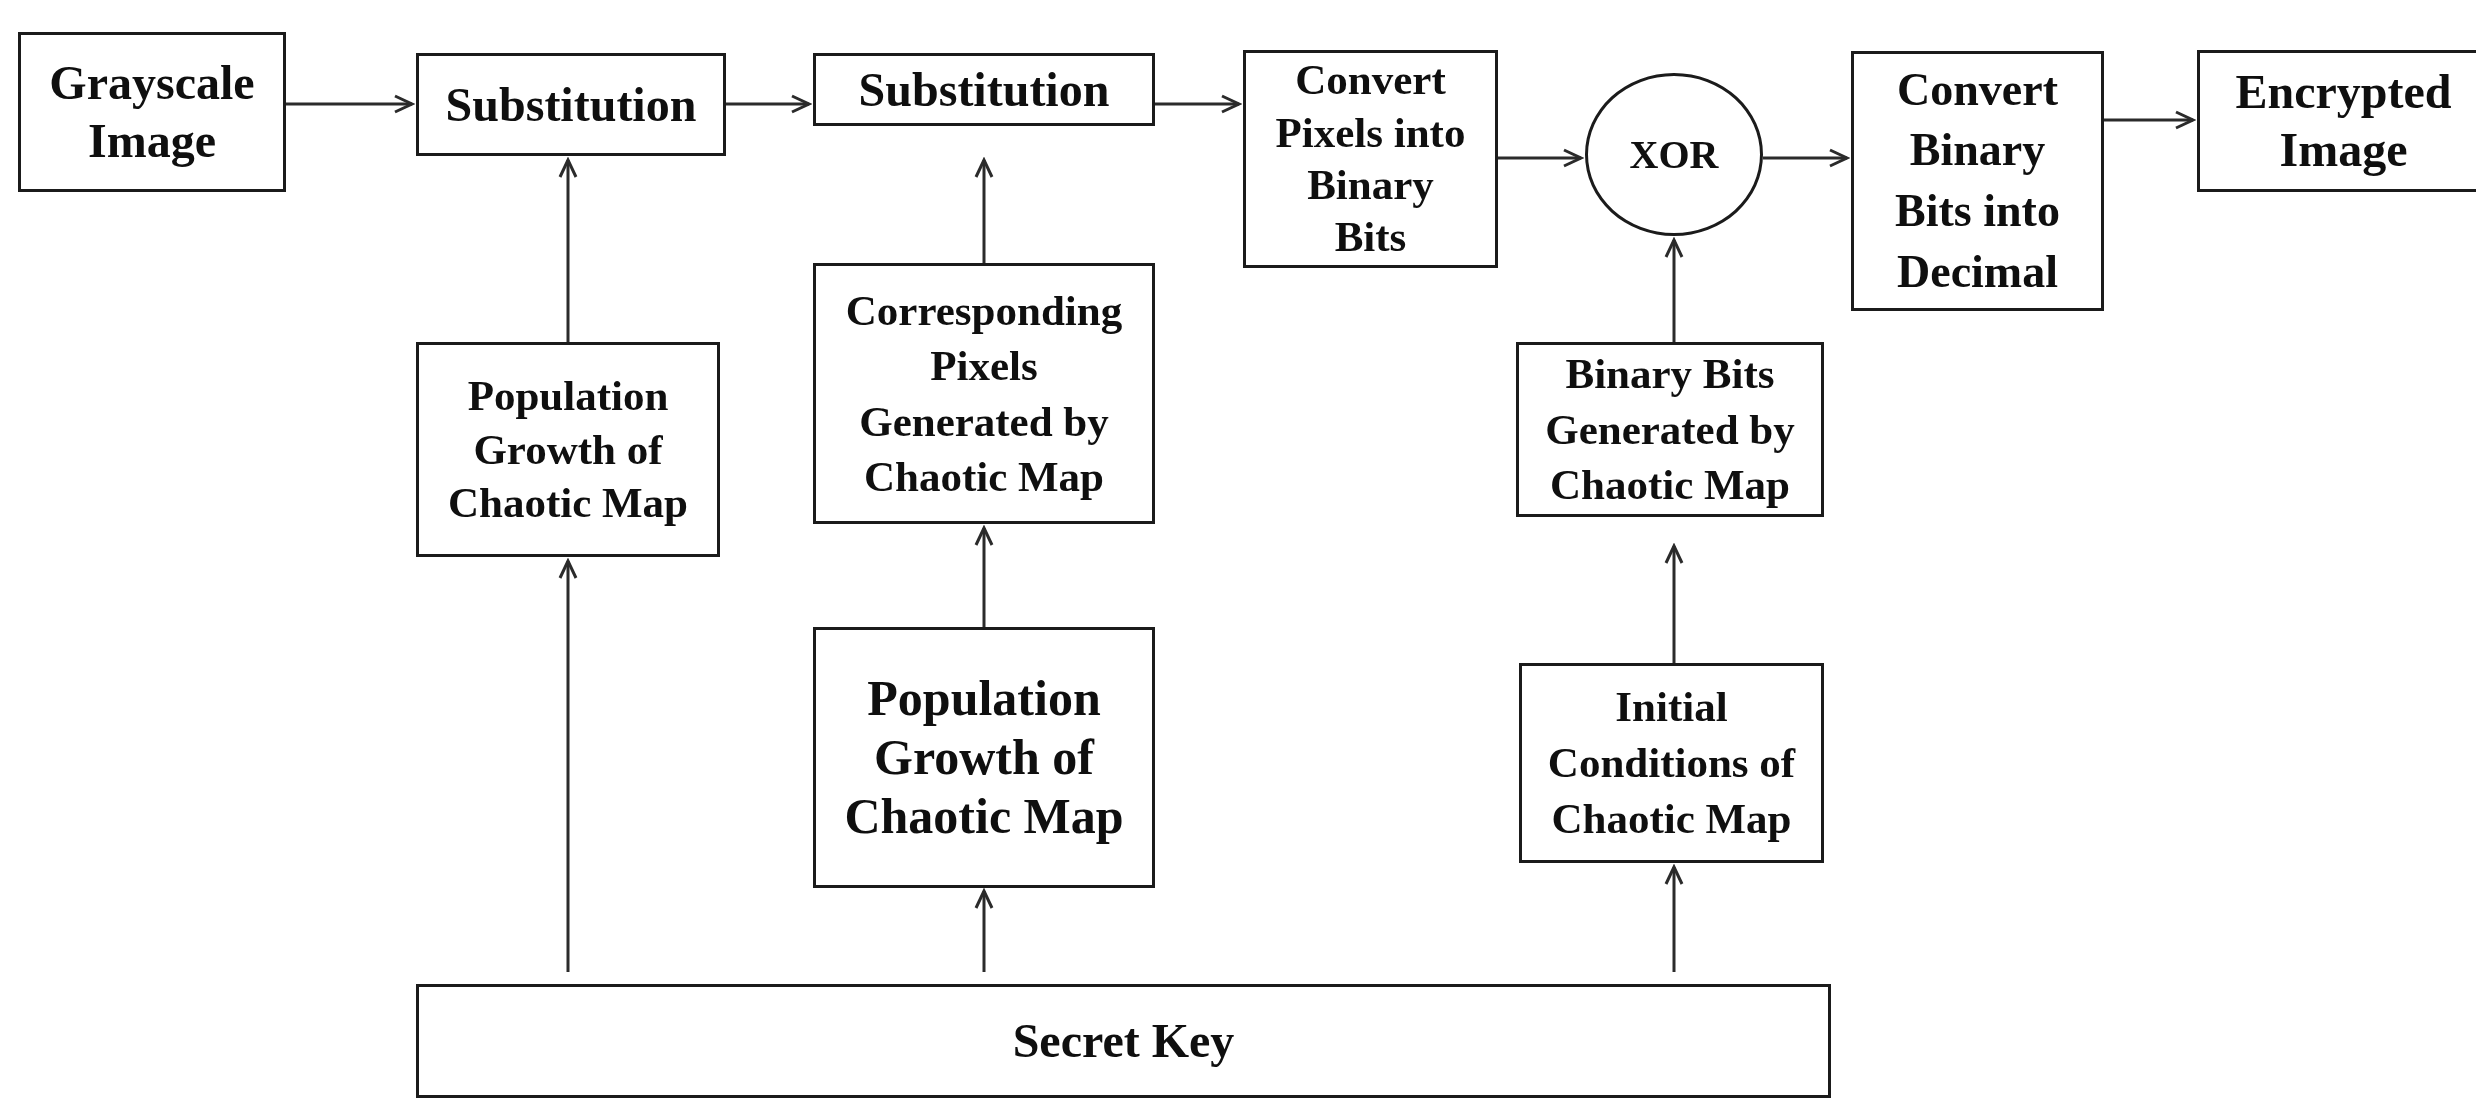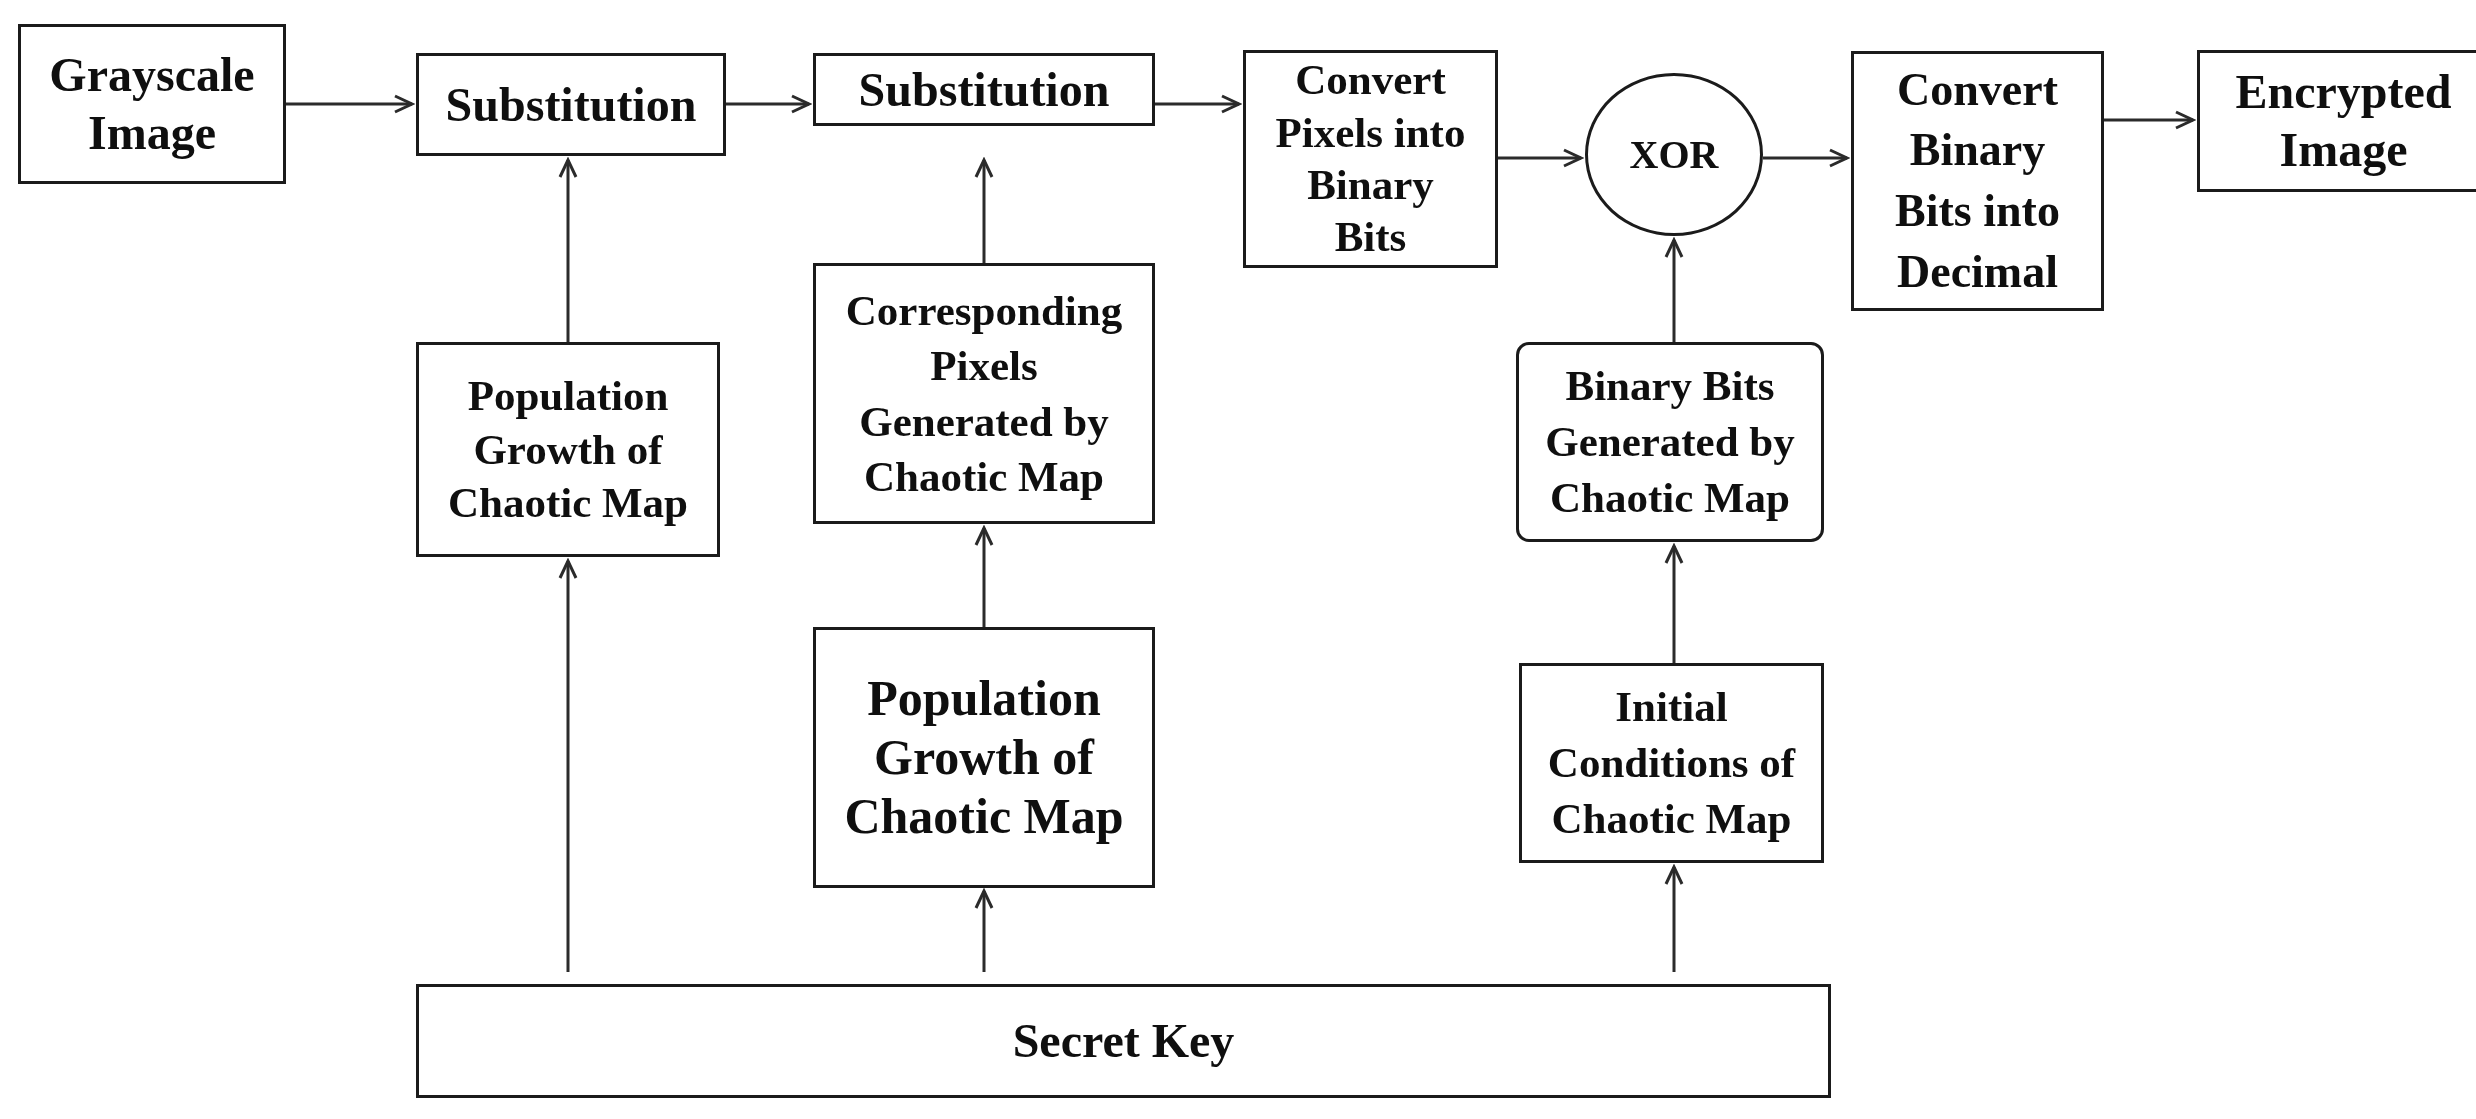--- a/index.html
+++ b/index.html
@@ -63,21 +63,21 @@
 
     <line x1="984" y1="263" x2="984" y2="160" stroke="#2b2b2b" stroke-width="3" marker-end="url(#arrowhead)"></line>
     <line x1="984" y1="627" x2="984" y2="528" stroke="#2b2b2b" stroke-width="3" marker-end="url(#arrowhead)"></line>
     <line x1="984" y1="972" x2="984" y2="891" stroke="#2b2b2b" stroke-width="3" marker-end="url(#arrowhead)"></line>
 
     <line x1="1674" y1="342" x2="1674" y2="240" stroke="#2b2b2b" stroke-width="3" marker-end="url(#arrowhead)"></line>
     <line x1="1674" y1="663" x2="1674" y2="546" stroke="#2b2b2b" stroke-width="3" marker-end="url(#arrowhead)"></line>
     <line x1="1674" y1="972" x2="1674" y2="867" stroke="#2b2b2b" stroke-width="3" marker-end="url(#arrowhead)"></line>
   </svg>
 
-  <div class="node" style="left:18px; top:24px; width:268px; height:160px; font-size:48px; line-height:1.2;">Grayscale
+  <div class="node" style="left:18px; top:32px; width:268px; height:160px; font-size:48px; line-height:1.2;">Grayscale
 Image</div>
 
   <div class="node" style="left:416px; top:53px; width:310px; height:103px; font-size:48px;">Substitution</div>
 
   <div class="node" style="left:813px; top:53px; width:342px; height:73px; font-size:48px;">Substitution</div>
 
   <div class="node" style="left:1243px; top:50px; width:255px; height:218px; font-size:43px; line-height:1.22;">Convert
 Pixels into
 Binary
 Bits</div>
@@ -94,21 +94,21 @@
 
   <div class="node" style="left:416px; top:342px; width:304px; height:215px; font-size:43px; line-height:1.25;">Population
 Growth of
 Chaotic Map</div>
 
   <div class="node" style="left:813px; top:263px; width:342px; height:261px; font-size:43px; line-height:1.28;">Corresponding
 Pixels
 Generated by
 Chaotic Map</div>
 
-  <div class="node" style="left:1516px; top:342px; width:308px; height:200px; font-size:43px; line-height:1.3;border-radius:13px;">Binary Bits
+  <div class="node" style="left:1516px; top:342px; width:308px; height:175px; font-size:43px; line-height:1.3;">Binary Bits
 Generated by
 Chaotic Map</div>
 
   <div class="node" style="left:813px; top:627px; width:342px; height:261px; font-size:50px; line-height:1.18;">Population
 Growth of
 Chaotic Map</div>
 
   <div class="node" style="left:1519px; top:663px; width:305px; height:200px; font-size:43px; line-height:1.3;">Initial
 Conditions of
 Chaotic Map</div>

